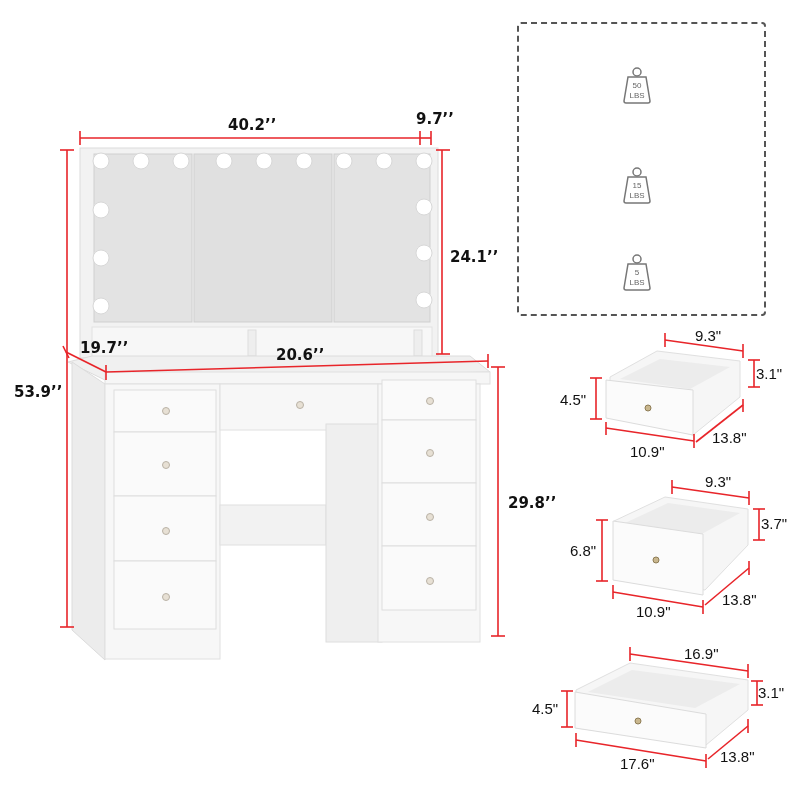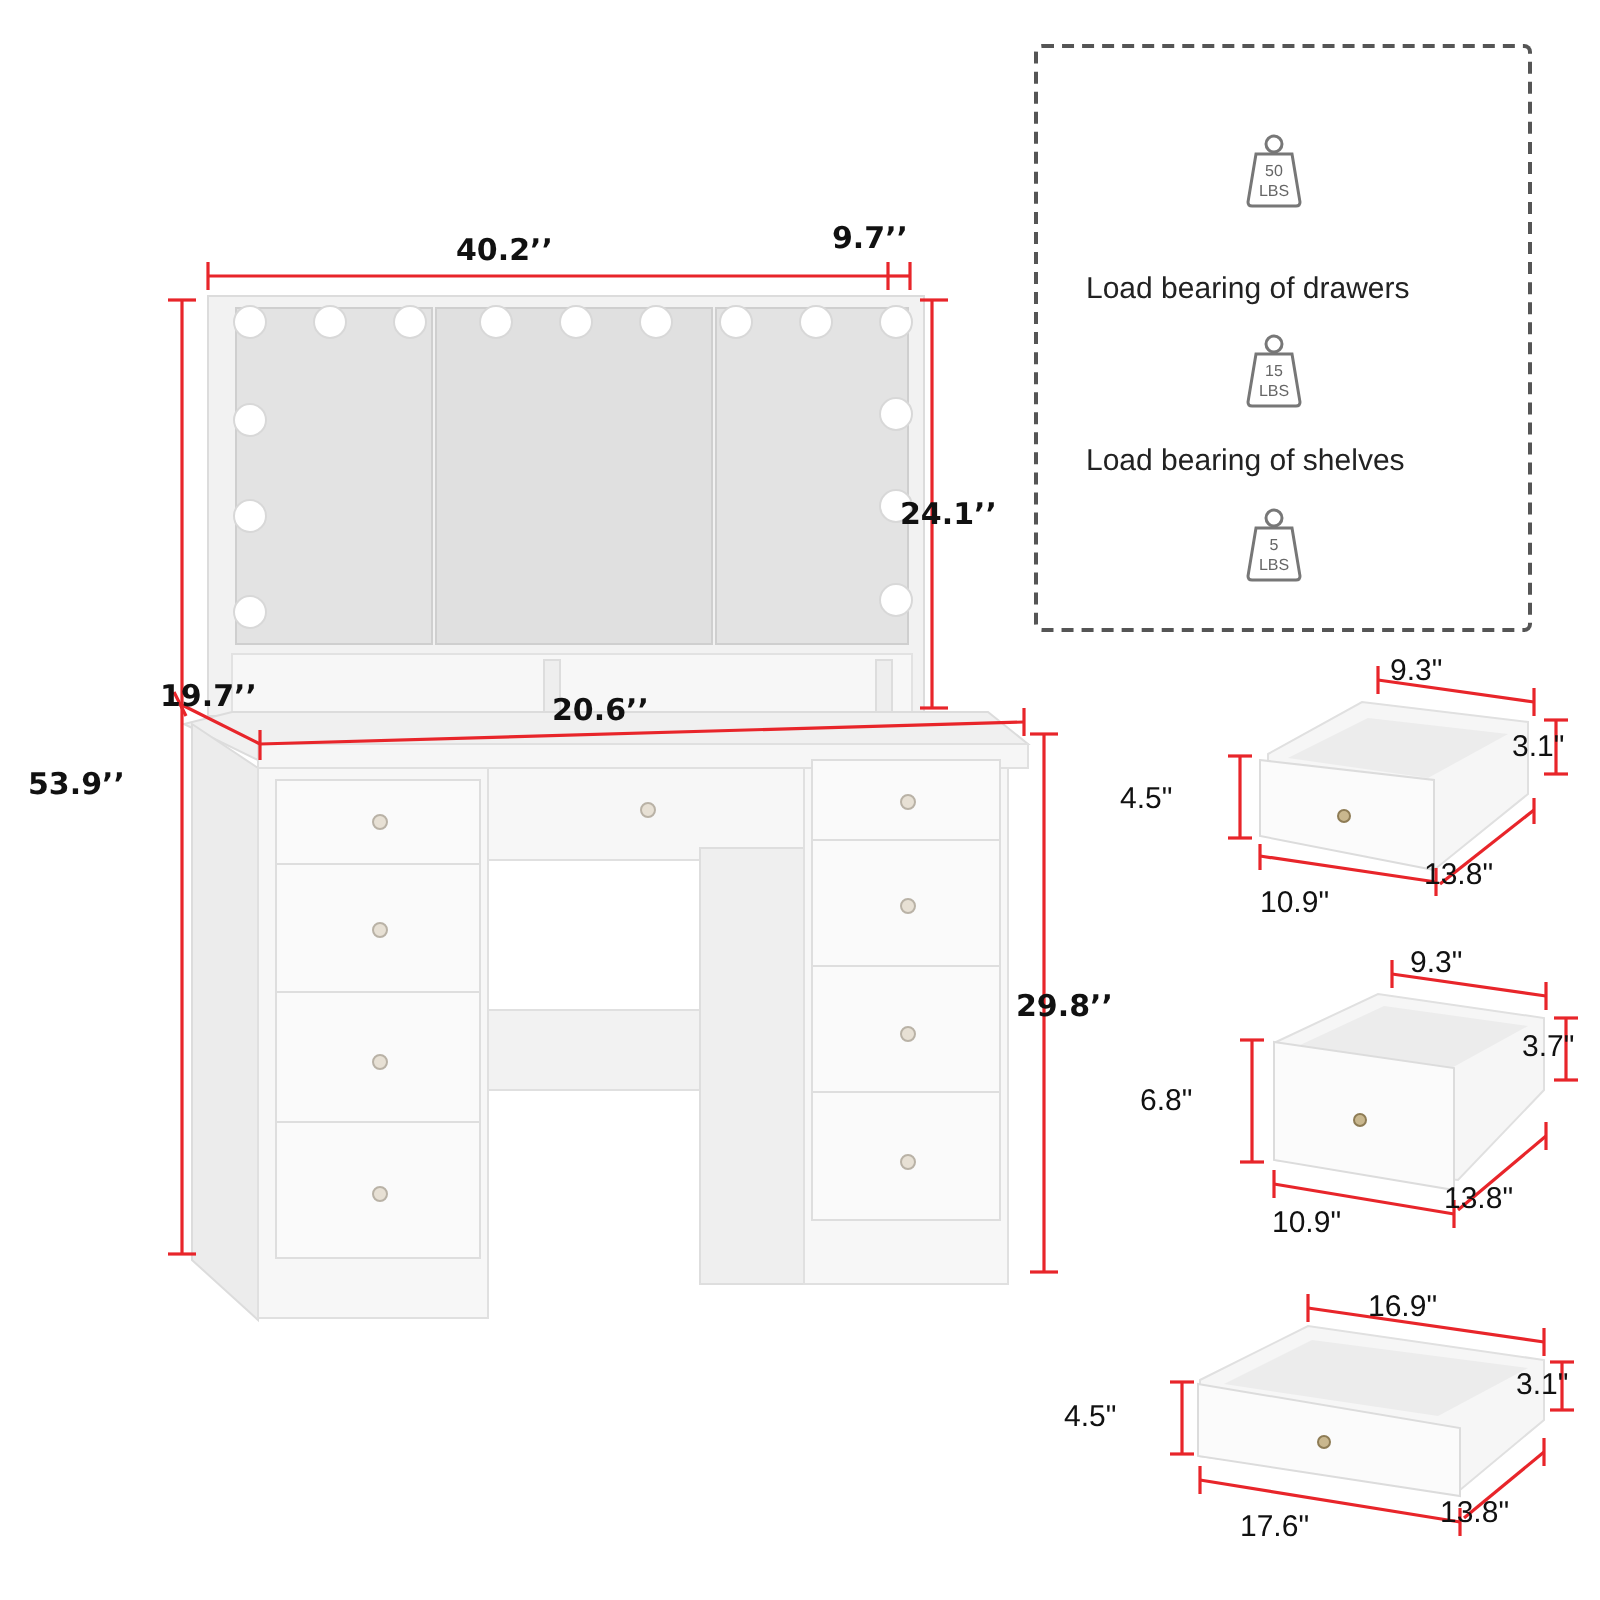--- a/index.html
+++ b/index.html
@@ -1,17 +1,17 @@
 <!DOCTYPE html>
 <html><head>
 <meta charset="utf-8">
 <style>
   html,body{margin:0;padding:0;background:#ffffff;}
   body{width:800px;height:800px;position:relative;overflow:hidden;font-family:"Liberation Sans",sans-serif;}
-  .abs{position:absolute;padding-left:24px;}
+  .abs{position:absolute;}
   .dimtxt{position:absolute;font-family:"DejaVu Sans",sans-serif;font-weight:bold;font-size:15px;color:#111;white-space:nowrap;}
   .dimtxt2{position:absolute;font-family:"Liberation Sans",sans-serif;font-size:15px;color:#111;white-space:nowrap;}
   .load-box{position:absolute;left:517px;top:22px;width:249px;height:294px;border:2px dashed #555;border-radius:4px;box-sizing:border-box;}
   .load-label{position:absolute;left:24px;font-size:15px;color:#222;white-space:nowrap;}
   .weight{position:absolute;width:30px;height:40px;}
   svg{display:block;}
 </style>
 </head>
 <body>
 
@@ -122,30 +122,28 @@
 
 <div class="load-box">
   <div class="weight" style="left:103px;top:42px;">
     <svg width="30" height="40" viewBox="0 0 30 40">
       <circle cx="15" cy="6" r="4" fill="none" stroke="#777" stroke-width="1.5"></circle>
       <path d="M6 11 H24 L28 35 Q28 37 26 37 H4 Q2 37 2 35 Z" fill="none" stroke="#777" stroke-width="1.5"></path>
       <text x="15" y="22" font-size="8" text-anchor="middle" fill="#666" font-family="Liberation Sans, sans-serif">50</text>
       <text x="15" y="32" font-size="8" text-anchor="middle" fill="#666" font-family="Liberation Sans, sans-serif">LBS</text>
     </svg>
   </div>
-  <span class="load-label" style="top:112px;">Load bearing of drawers</span>
   <div class="weight" style="left:103px;top:142px;">
     <svg width="30" height="40" viewBox="0 0 30 40">
       <circle cx="15" cy="6" r="4" fill="none" stroke="#777" stroke-width="1.5"></circle>
       <path d="M6 11 H24 L28 35 Q28 37 26 37 H4 Q2 37 2 35 Z" fill="none" stroke="#777" stroke-width="1.5"></path>
       <text x="15" y="22" font-size="8" text-anchor="middle" fill="#666" font-family="Liberation Sans, sans-serif">15</text>
       <text x="15" y="32" font-size="8" text-anchor="middle" fill="#666" font-family="Liberation Sans, sans-serif">LBS</text>
     </svg>
   </div>
-  <span class="load-label" style="top:198px;">Load bearing of shelves</span>
   <div class="weight" style="left:103px;top:229px;">
     <svg width="30" height="40" viewBox="0 0 30 40">
       <circle cx="15" cy="6" r="4" fill="none" stroke="#777" stroke-width="1.5"></circle>
       <path d="M6 11 H24 L28 35 Q28 37 26 37 H4 Q2 37 2 35 Z" fill="none" stroke="#777" stroke-width="1.5"></path>
       <text x="15" y="22" font-size="8" text-anchor="middle" fill="#666" font-family="Liberation Sans, sans-serif">5</text>
       <text x="15" y="32" font-size="8" text-anchor="middle" fill="#666" font-family="Liberation Sans, sans-serif">LBS</text>
     </svg>
   </div>
 </div>
 

